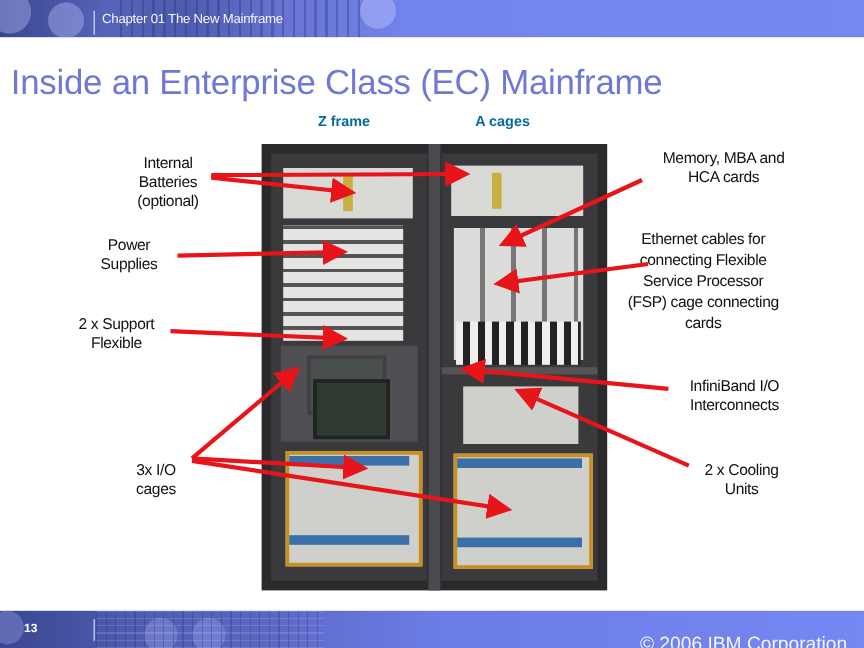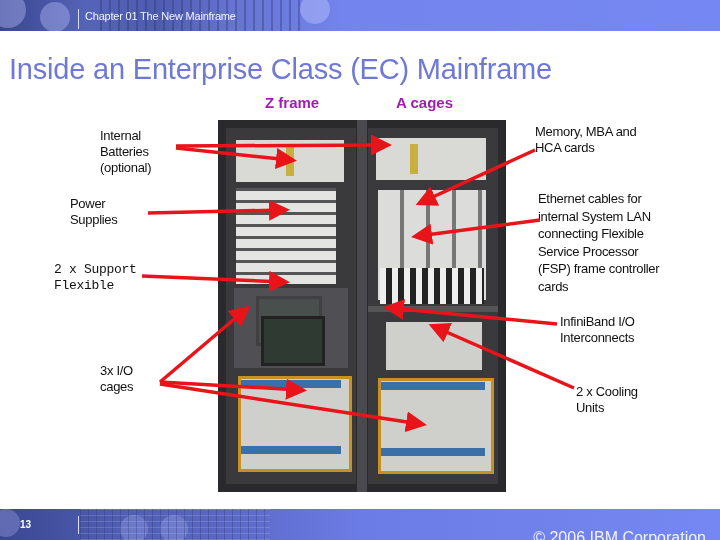--- a/index.html
+++ b/index.html
@@ -14,22 +14,22 @@
   .title { position:absolute; left:9px; top:53px; font-size:29px; color:#6e79d6; letter-spacing:-0.2px; white-space:nowrap; }
   .footer { position:absolute; left:0; top:509px; width:720px; height:31px;
     background: linear-gradient(90deg, #3a4690 0%, #4e5cb0 15%, #5967c2 30%, #6c7ce6 50%, #7587f2 100%); overflow:hidden; }
   .footer .deco { position:absolute; border-radius:50%; background:rgba(150,160,230,0.4); }
   .footer .grid { position:absolute; left:80px; top:0; width:190px; height:31px;
     background-image: repeating-linear-gradient(90deg, rgba(40,50,110,0.3) 0 1px, transparent 1px 8px), repeating-linear-gradient(0deg, rgba(200,210,255,0.2) 0 1px, transparent 1px 6px); }
   .footer .sep { position:absolute; left:78px; top:7px; width:1px; height:18px; background:#d8dcf5; }
   .footer .page { position:absolute; left:20px; top:10px; font-size:10px; font-weight:bold; color:#ffffff; }
   .footer .copy { position:absolute; right:14px; top:20px; font-size:16px; color:#f2f4ff;text-align:center; }
 
-  .frame-label { position:absolute; top:94px; font-size:15px; font-weight:bold; color:#a21caf; }
-  .label { position:absolute; font-size:13px; line-height:16px; color:#111; text-align:left; letter-spacing:-0.3px; }
+  .frame-label { position:absolute; top:94px; font-size:12px; font-weight:bold; color:#0369a1; }
+  .label { position:absolute; font-size:13px; line-height:16px; color:#111; text-align:center; letter-spacing:-0.3px; }
 
   .photo { position:absolute; left:218px; top:120px; width:288px; height:372px; background:#2a2a2c; }
   .cab { position:absolute; top:8px; height:356px; background:#3a3a3d; }
   .cab.z { left:8px; width:130px; }
   .cab.a { left:150px; width:130px; }
   .divider { position:absolute; left:139px; top:0; width:10px; height:372px; background:#4a4a4e; }
   .blk { position:absolute; }
   .arrows { position:absolute; left:0; top:0; width:720px; height:540px; pointer-events:none; }
 </style>
 </head>
@@ -77,39 +77,38 @@
 
 <div class="label" style="left:100px;top:128px;width:80px;">
   <div>Internal</div>
   <div>Batteries</div>
   <div>(optional)</div>
 </div>
 <div class="label" style="left:70px;top:196px;width:75px;">
   <div>Power</div>
   <div>Supplies</div>
 </div>
-<div class="label" style="left:54px;top:262px;width:86px;font-family:Liberation Mono, monospace;">
+<div class="label" style="left:54px;top:262px;width:86px;">
   <div>2 x Support</div>
   <div>Flexible</div>
 </div>
-<div class="label" style="left:100px;top:363px;width:60px;">
+<div class="label" style="left:100px;top:384px;width:60px;">
   <div>3x I/O</div>
   <div>cages</div>
 </div>
 
 <div class="label" style="left:535px;top:124px;width:136px;">
   <div>Memory, MBA and</div>
   <div>HCA cards</div>
 </div>
-<div class="label" style="left:538px;top:190px;width:140px;line-height:17.5px;">
+<div class="label" style="left:516px;top:190px;width:140px;line-height:17.5px;">
   <div>Ethernet cables for</div>
-  <div>internal System LAN</div>
   <div>connecting Flexible</div>
   <div>Service Processor</div>
-  <div>(FSP) frame controller</div>
+  <div>(FSP) cage connecting</div>
   <div>cards</div>
 </div>
 <div class="label" style="left:560px;top:314px;width:104px;">
   <div>InfiniBand I/O</div>
   <div>Interconnects</div>
 </div>
 <div class="label" style="left:576px;top:384px;width:84px;">
   <div>2 x Cooling</div>
   <div>Units</div>
 </div>

